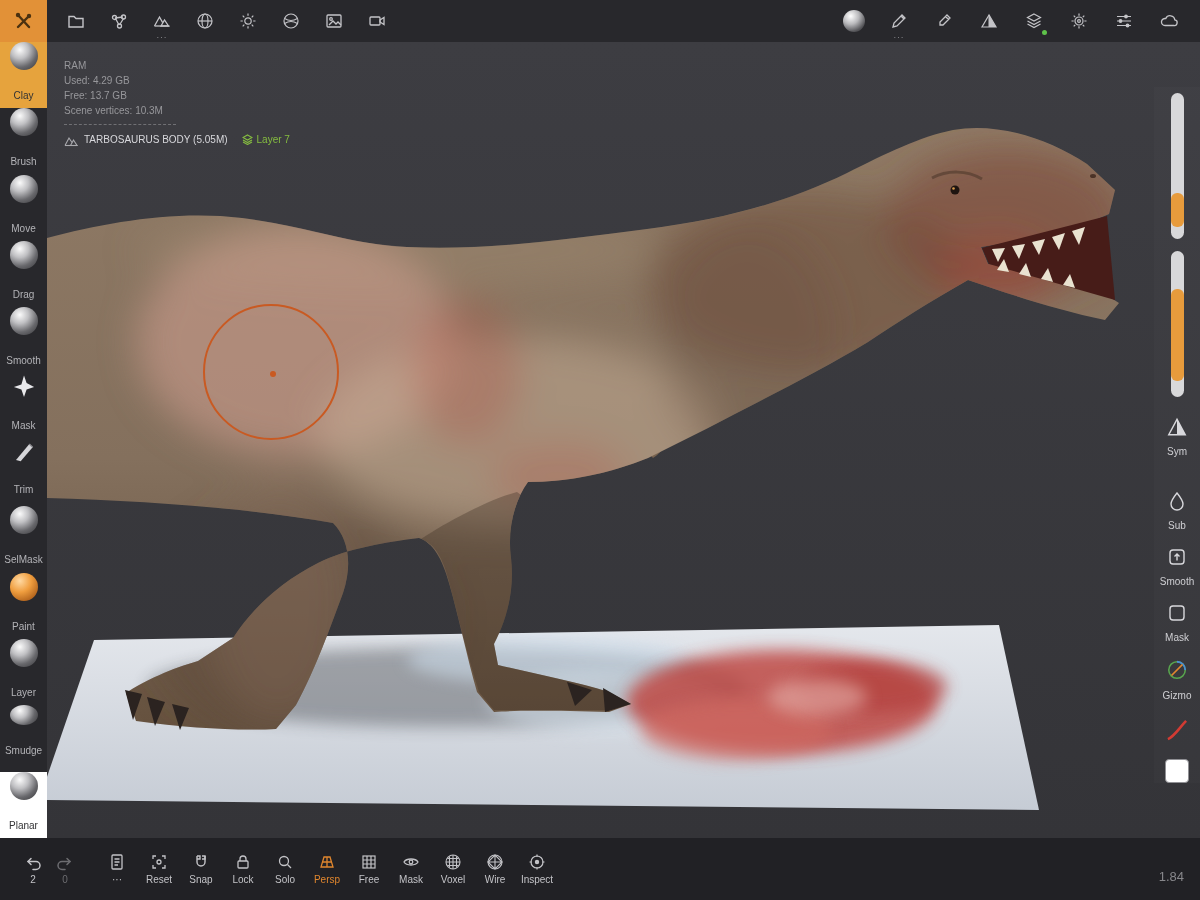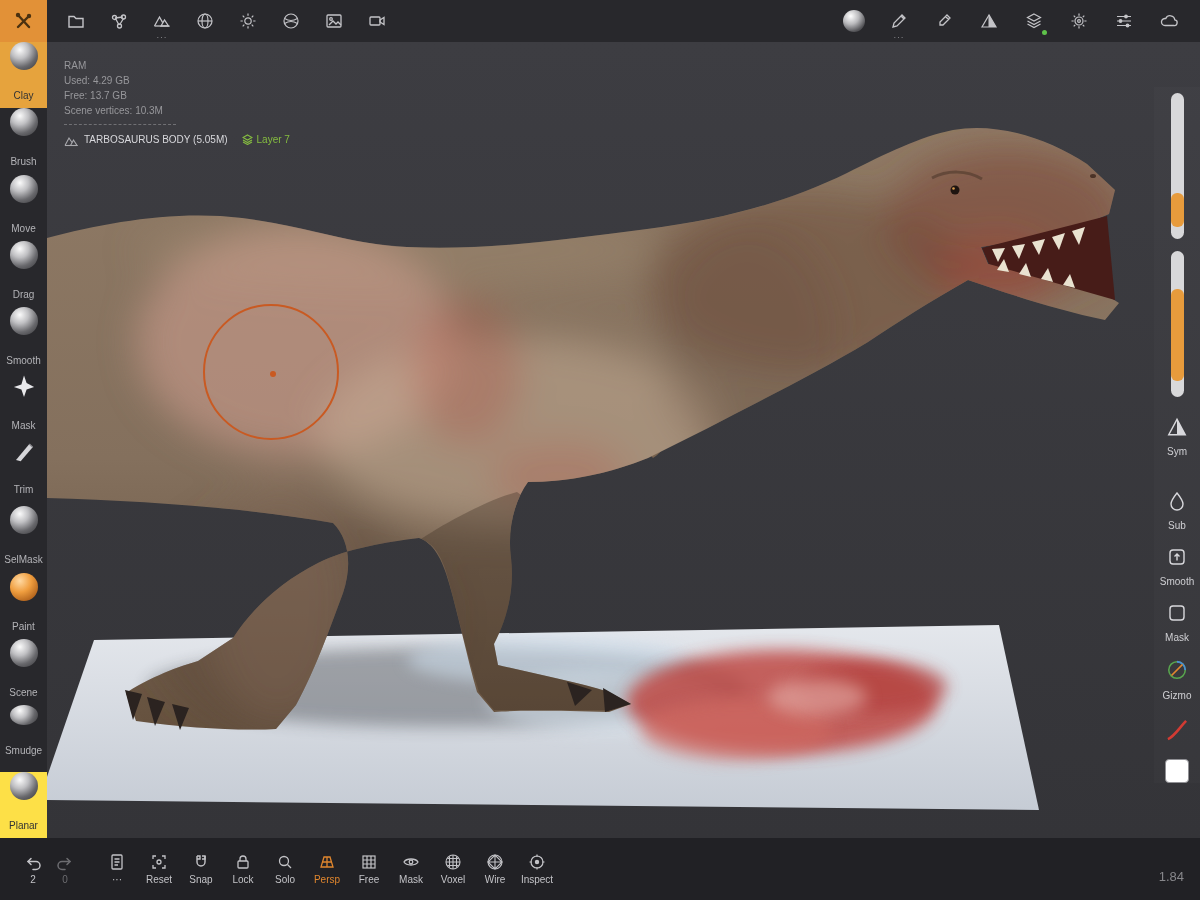--- a/index.html
+++ b/index.html
@@ -12,21 +12,21 @@
 .tb-right{margin-left:auto;display:flex;align-items:center;gap:15px;margin-right:16px}
 .tb-btn{width:30px;height:40px;display:flex;flex-direction:column;align-items:center;justify-content:center;color:#c4c4c8;position:relative;cursor:pointer}
 .subdots{position:absolute;bottom:0;font-size:8px;letter-spacing:1px;color:#96969a;line-height:6px}
 .matcap{width:22px;height:22px;border-radius:50%;background:radial-gradient(circle at 35% 28%,#ffffff,#b9b9bc 38%,#57575b 72%,#2b2b2e 100%)}
 .greendot{position:absolute;right:2px;bottom:6px;width:5px;height:5px;border-radius:50%;background:#5ec24a}
 
 .sidebar{position:absolute;left:0;top:42px;width:47px;height:796px;background:#28282c;display:flex;flex-direction:column;z-index:30}
 .tool{flex:1;display:flex;flex-direction:column;align-items:center;justify-content:flex-start;gap:20px;color:#b3b3b7;cursor:pointer}
 .tool .tlabel{font-size:10px}
 .tool.selected{background:#e6a33d;color:#323234}
-.tool.pressed{background:#fde047;color:#323234}
+.tool.pressed{background:#ffffff;color:#323234}
 .sphere{width:28px;height:28px;border-radius:50%;background:radial-gradient(circle at 35% 28%,#fbfbfb,#c0c0c3 32%,#68686c 64%,#323235 100%)}
 .sphere.flat{height:20px;border-radius:50%}
 .sphere.orange{background:radial-gradient(circle at 35% 28%,#ffd9a2,#ef9d3e 42%,#a85a17 85%)}
 
 .viewport{position:absolute;left:47px;top:42px;width:1153px;height:796px;background:linear-gradient(#3d3d42,#343438);overflow:hidden;z-index:1}
 .scene{position:absolute;left:0;top:0}
 .brush-ring{position:absolute;left:156px;top:262px;width:136px;height:136px;border:2px solid #c95a22;border-radius:50%;z-index:6;pointer-events:none}
 .brush-dot{position:absolute;left:65px;top:65px;width:6px;height:6px;border-radius:50%;background:#c95a22}
 
 .stats{position:absolute;left:17px;top:16px;font-size:10px;color:#97979b;line-height:15px;z-index:10}
@@ -233,21 +233,21 @@
   <div class="tool">
     <span class="sphere"></span>
     <span class="tlabel">SelMask</span>
   </div>
   <div class="tool">
     <span class="sphere orange"></span>
     <span class="tlabel">Paint</span>
   </div>
   <div class="tool">
     <span class="sphere"></span>
-    <span class="tlabel">Scene</span>
+    <span class="tlabel">Layer</span>
   </div>
   <div class="tool">
     <span class="sphere flat"></span>
     <span class="tlabel">Smudge</span>
   </div>
   <div class="tool pressed">
     <span class="sphere"></span>
     <span class="tlabel">Planar</span>
   </div>
 </div>

